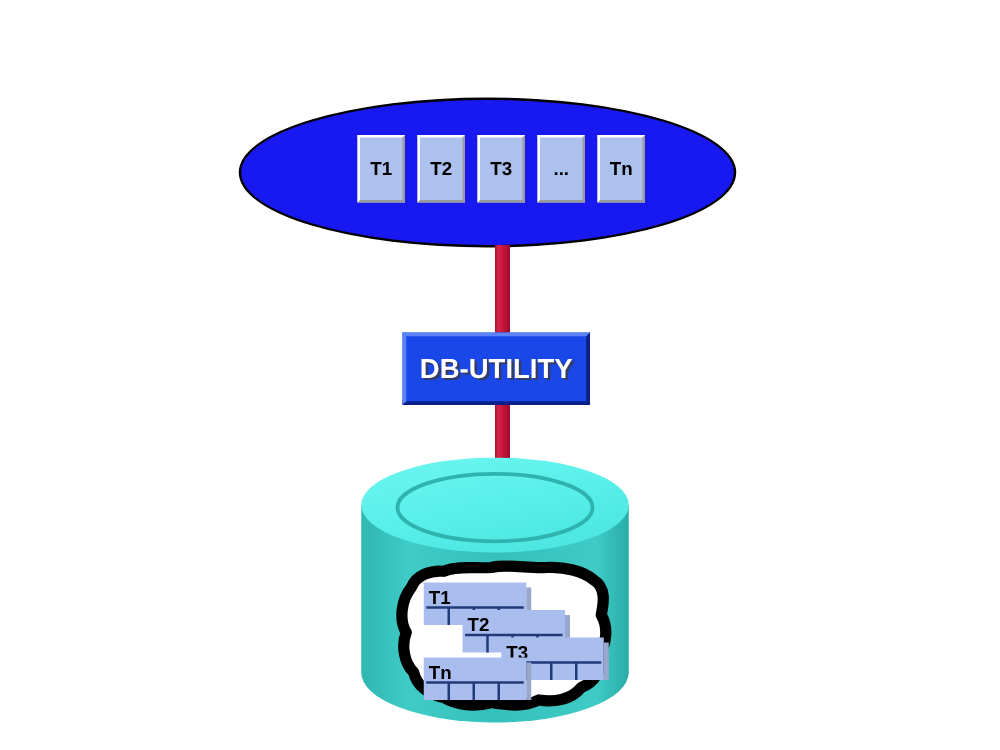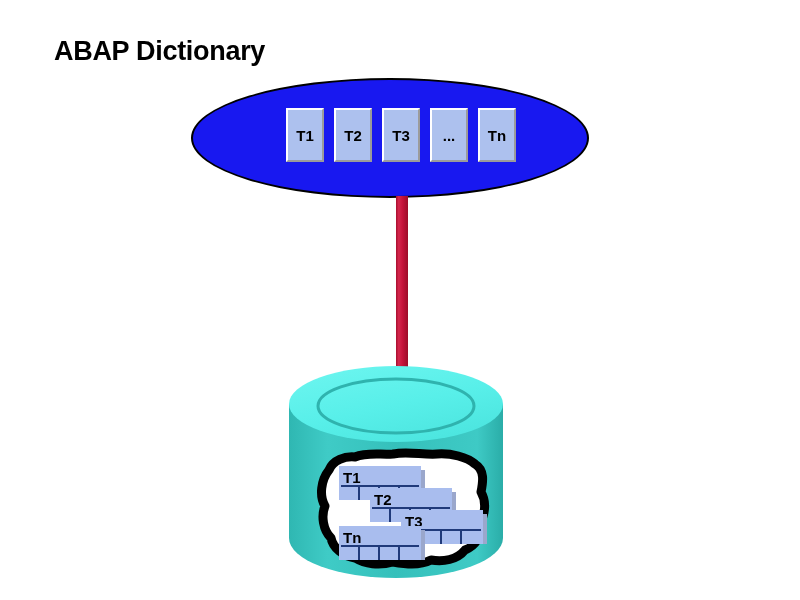--- a/index.html
+++ b/index.html
@@ -126,21 +126,20 @@
     top: 448px;
     width: 180px;
     height: 122px;
   }
 </style>
 </head>
 <body>
 
 <div id="stage">
 
-  <div class="lbl" id="dict-label">ABAP Dictionary</div>
 
   <div id="dict-ellipse"></div>
 
   <div id="chip-row">
     <div class="chip">T1</div>
     <div class="chip">T2</div>
     <div class="chip">T3</div>
     <div class="chip">...</div>
     <div class="chip">Tn</div>
   </div>
@@ -157,20 +156,23 @@
         <stop offset="0%" stop-color="#a80d2e"></stop>
         <stop offset="30%" stop-color="#d4264b"></stop>
         <stop offset="60%" stop-color="#c5123a"></stop>
         <stop offset="100%" stop-color="#9c0c28"></stop>
       </linearGradient>
     </defs>
     <rect x="11" y="0" width="12" height="228" fill="url(#shaftGrad)"></rect>
     <polygon points="2,222 32,222 17,264" fill="url(#headGrad)"></polygon>
   </svg>
 
+  <div id="dbutil-box">
+    <span id="dbutil-text">DB-UTILITY</span>
+  </div>
 
   <svg id="cylinder" viewBox="0 0 216 216">
     <defs>
       <linearGradient id="bodyGrad" x1="0" y1="0" x2="1" y2="0">
         <stop offset="0%" stop-color="#2fb7b2"></stop>
         <stop offset="18%" stop-color="#3fcbc6"></stop>
         <stop offset="50%" stop-color="#35c0bb"></stop>
         <stop offset="88%" stop-color="#3ecac5"></stop>
         <stop offset="100%" stop-color="#2aada8"></stop>
       </linearGradient>

